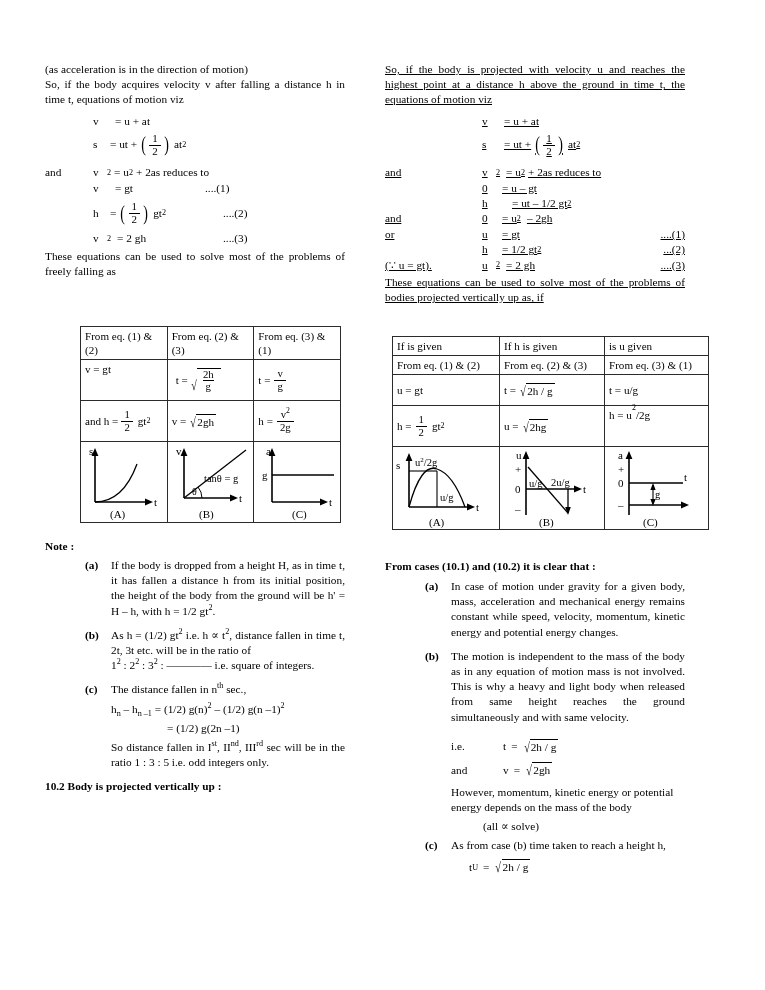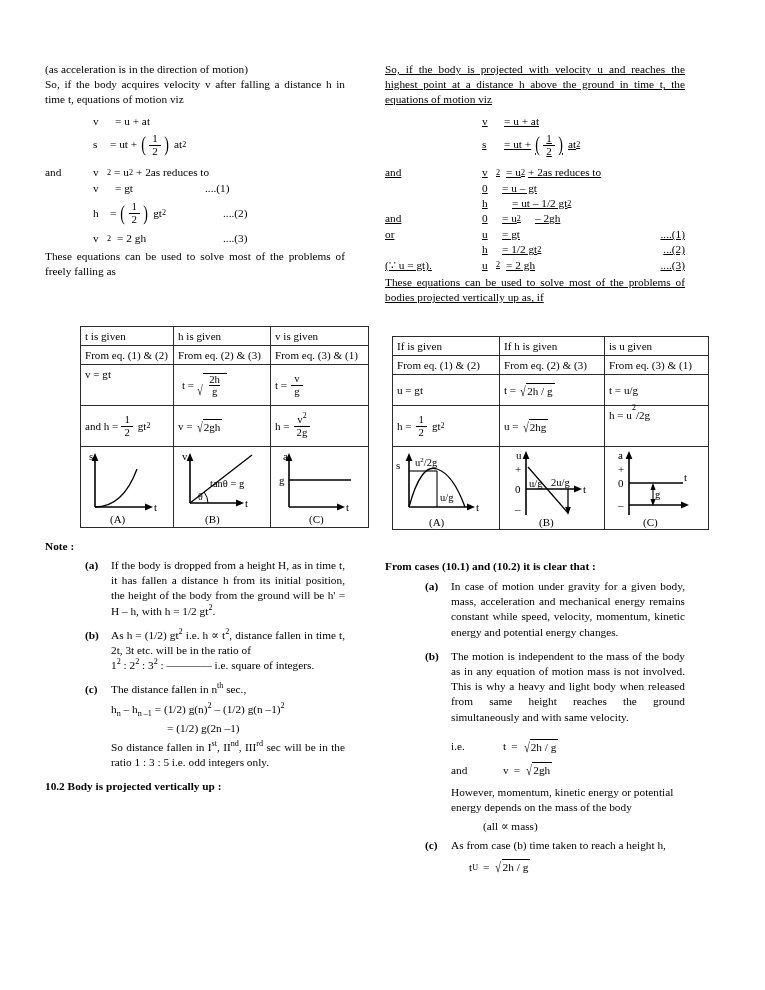--- a/index.html
+++ b/index.html
@@ -278,21 +278,21 @@
           <sup>2</sup>
       </span>
     </div>
 
     <div class="eqrow">
       <span class="eqlabel-r">and</span>
       <span class="eqbody" style="margin-left:55px">
         <span class="lhs">0</span>
         <span style="margin-left:6px">= u</span>
           <sup>2</sup>
-        <span style="margin-left:14px">– 2gh</span>
+        <span style="margin-left:6px">– 2gh</span>
       </span>
     </div>
 
     <div class="eqrow">
       <span class="eqlabel-r">or</span>
       <span class="eqbody" style="margin-left:55px; width:132px">
         <span class="lhs">u</span>
         <span style="margin-left:6px">= gt</span>
       </span>
       <span class="eqnum">....(1)</span>
@@ -316,25 +316,20 @@
         <span style="margin-left:6px">= 2 gh</span>
       </span>
       <span class="eqnum">....(3)</span>
     </div>
 
     <p class="just" style="margin-top:2px">These equations can be used to solve most of the problems of bodies projected vertically up as, if</p>
   </div>
 
   <table class="tbl" id="table-left">
     <tbody>
-        <tr>
-      <td class="c1">t is given</td>
-      <td class="c2">h is given</td>
-      <td class="c3">v is given</td>
-    </tr>
     <tr>
       <td>From eq. (1) &amp; (2)</td>
       <td>From eq. (2) &amp; (3)</td>
       <td>From eq. (3) &amp; (1)</td>
     </tr>
     <tr>
       <td>
         <div class="cellmath-tall" style="align-items:flex-start">
           <span>v = gt</span>
         </div>
@@ -636,21 +631,21 @@
               <span class="sign">
                   <span class="radsym">√</span>
                 </span>
               <span class="body">
                   <span>2gh</span>
                 </span>
             </span>
           </span>
         </div>
         <div style="margin-top:6px; text-align:left">However, momentum, kinetic energy or potential energy depends on the mass of the body</div>
-        <div style="margin-top:4px; margin-left:32px">(all ∝ mass)</div>
+        <div style="margin-top:4px; margin-left:32px">(all ∝ solve)</div>
       </span>
     </div>
 
     <div class="li" style="margin-left:40px; margin-top:4px">
       <span class="mk">(c)</span>
       <span class="bd nj">
         <span>As from case (b)  time taken to reach a height h,</span>
         <div class="eqrow" style="margin-top:6px; margin-left:18px">
           <span class="eqbody">
             <span>t</span>

